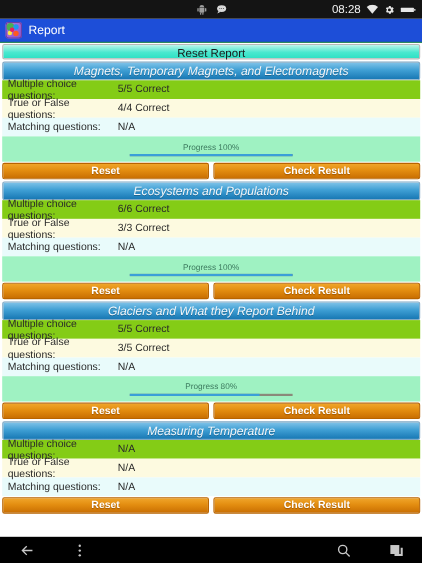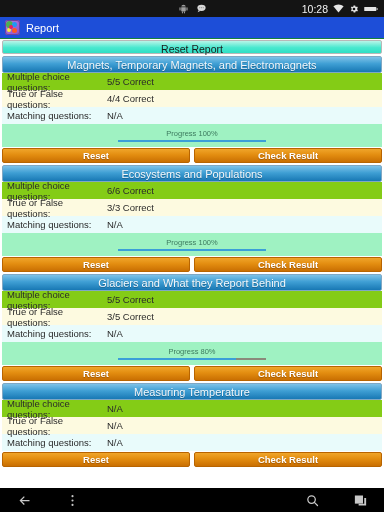--- a/index.html
+++ b/index.html
@@ -63,21 +63,21 @@
   }
 
   .card{ margin-bottom:2px; }
 
   .card-header{
     height:17px; line-height:16px; text-align:center;
     font-size:11px; color:#f2f7fb;
     background:linear-gradient(180deg,#7ec2e8 0%,#3f9fd4 45%,#1878b4 100%);
     border:1px solid #7fa8c4; border-radius:2px;
     text-shadow:0 1px 0 rgba(0,0,0,.25);
-    overflow:hidden; white-space:nowrap;
+    overflow:hidden; white-space:nowrap;font-style:italic;
   }
 
   .row{
     height:17px; display:flex; align-items:center;
     font-size:9.5px; color:#2a2a2a; padding-left:5px;
   }
   .row-mc{ background:#84cc16; }
   .row-tf{ background:#fdfae0; }
   .row-mt{ background:#e9fbfb;justify-content:space-between; }
   .row-label{ width:100px; flex:0 0 100px; }
@@ -136,21 +136,21 @@
           <ellipse cx="12" cy="10.5" rx="9" ry="6.8" fill="#d8d8d8"></ellipse>
           <path fill="#d8d8d8" d="M6 15l-2.5 5 6.5-3.2z"></path>
           <circle cx="8.4" cy="10.4" r="1" fill="#444"></circle>
           <circle cx="12" cy="10.4" r="1" fill="#444"></circle>
           <circle cx="15.6" cy="10.4" r="1" fill="#444"></circle>
         </svg>
     </span>
   </div>
 
   <div class="status-right">
-    <span>10:28</span>
+    <span>08:28</span>
     <span class="ic">
       <svg width="11" height="9" viewBox="0 0 24 18">
           <path fill="#e6e6e6" d="M12 17.5 23.2 4.2A17.2 17.2 0 0 0 .8 4.2z"></path>
         </svg>
     </span>
     <span class="ic">
       <svg width="10" height="10" viewBox="0 0 24 24">
           <path fill="#e6e6e6" d="M19.4 13a7.6 7.6 0 0 0 0-2l2-1.6-2-3.4-2.4 1a7.7 7.7 0 0 0-1.7-1l-.4-2.6h-4l-.4 2.6a7.7 7.7 0 0 0-1.7 1l-2.4-1-2 3.4L6.6 11a7.6 7.6 0 0 0 0 2l-2 1.6 2 3.4 2.4-1a7.7 7.7 0 0 0 1.7 1l.4 2.6h4l.4-2.6a7.7 7.7 0 0 0 1.7-1l2.4 1 2-3.4zM12 15.2A3.2 3.2 0 1 1 15.2 12 3.2 3.2 0 0 1 12 15.2z"></path>
         </svg>
     </span>

